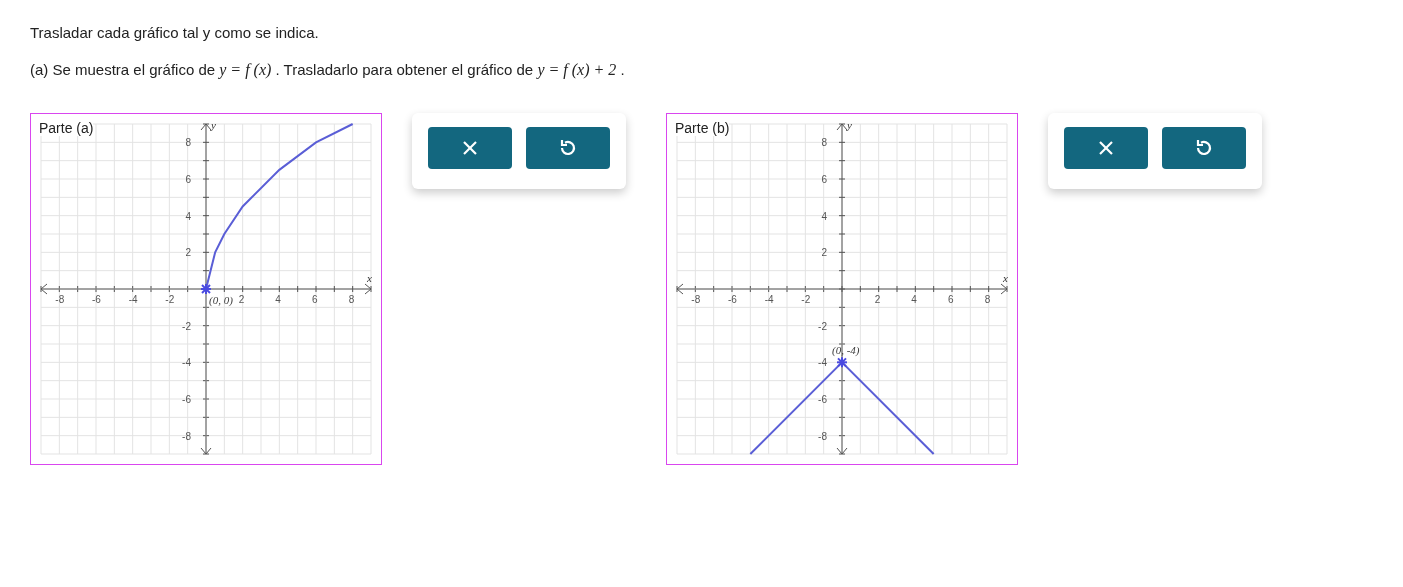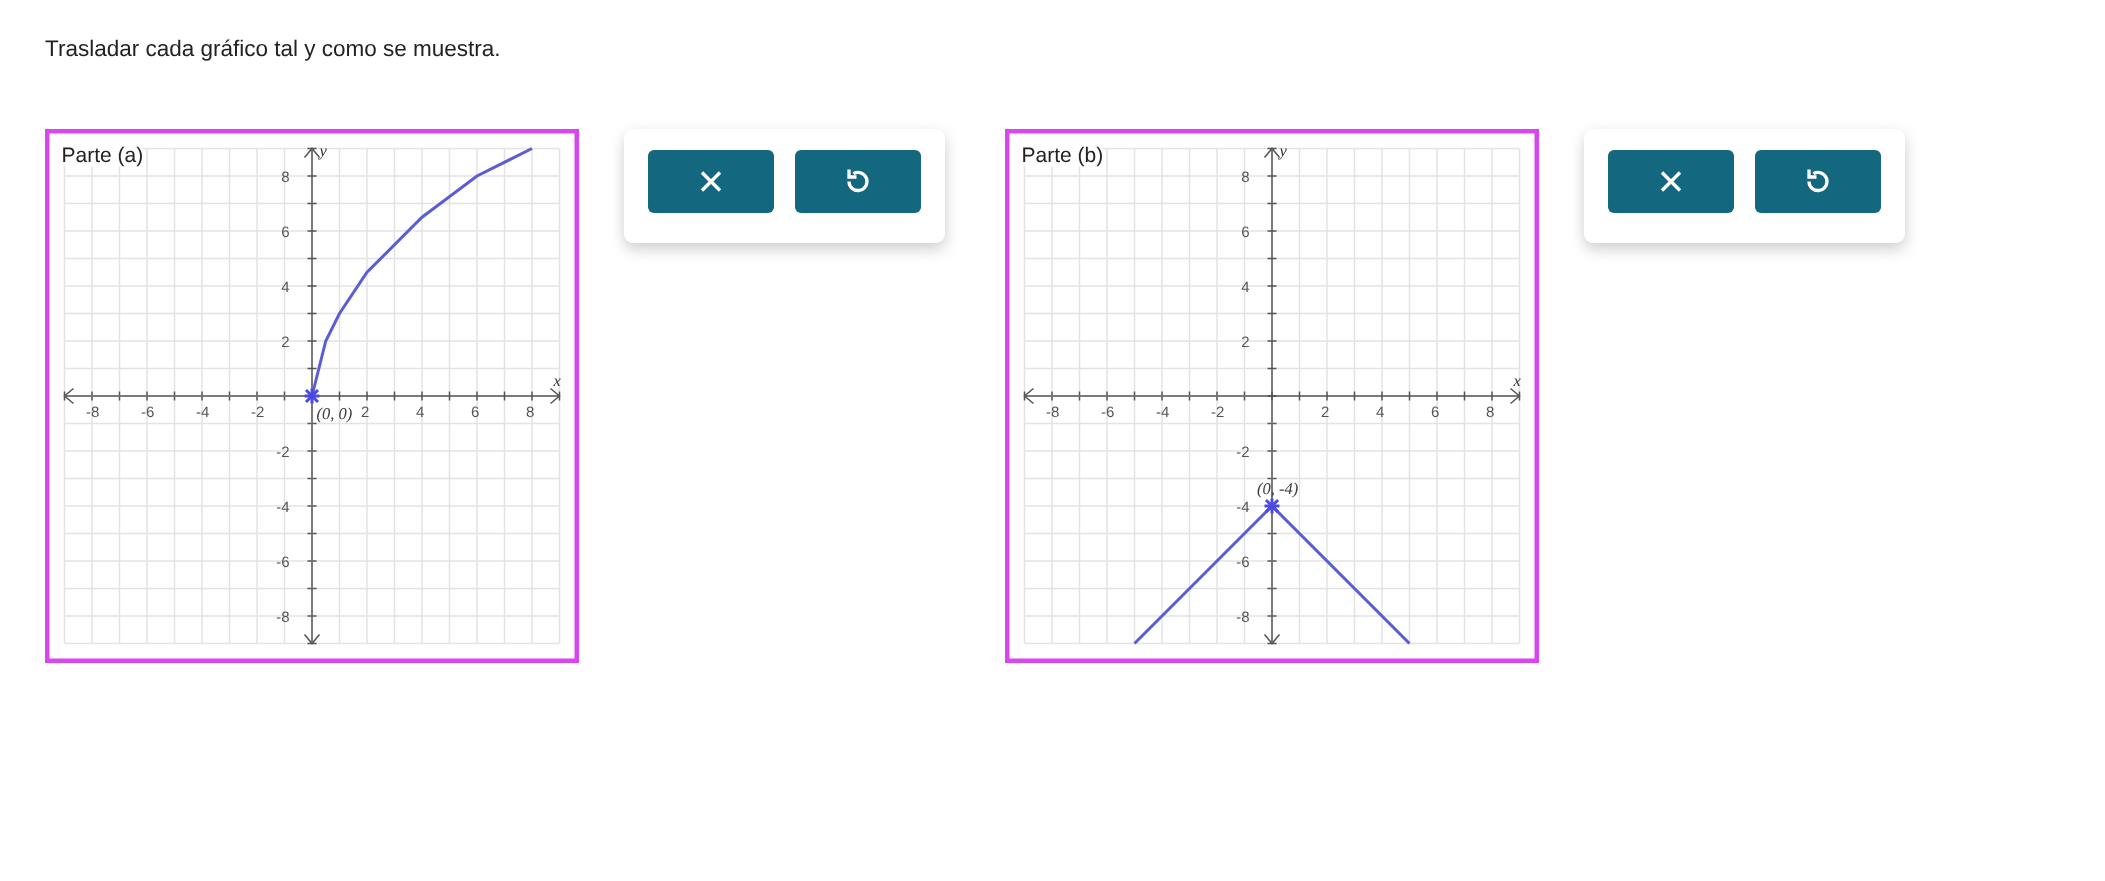--- a/index.html
+++ b/index.html
@@ -10,21 +10,21 @@
     color: #222;
     background: #fff;
     width: 1403px;
     box-sizing: border-box;
   }
   .instructions { margin-bottom: 18px; line-height: 1.7; }
   .math { font-style: italic; font-family: 'Times New Roman', serif; font-size: 16px; }
   .row { display: flex; gap: 40px; align-items: flex-start; margin-top: 30px; }
   .panel-group { display: flex; gap: 30px; align-items: flex-start; }
   .graph-box {
-    border: 3px solid #d946ef;
+    border: 1px solid #d946ef;
     width: 350px;
     height: 350px;
     position: relative;
     background: #fff;
   }
   .graph-label {
     position: absolute;
     top: 6px; left: 8px;
     font-size: 14px;
     background: #fff;
@@ -53,22 +53,29 @@
   .btn svg { stroke: #fff; fill: none; stroke-width: 2.2; }
   svg.grid { width: 350px; height: 350px; display: block; }
   .tick-label { font-size: 10px; fill: #555; font-family: Arial; }
   .coord-label { font-size: 11px; fill: #3b3b3b; font-style: italic; font-family: 'Times New Roman', serif; }
   .axis-label { font-size: 11px; fill: #333; font-style: italic; font-family: 'Times New Roman', serif; }
 </style>
 </head>
 <body>
 
 <div class="instructions">
-  <div>Trasladar cada gráfico tal y como se muestra.</div>
+  <div>Trasladar cada gráfico tal y como se indica.</div>
   <div style="height:10px"></div>
+  <div>
+    <span>(a) Se muestra el gráfico de </span>
+    <span class="math">y = f (x)</span>
+    <span>. Trasladarlo para obtener el gráfico de </span>
+    <span class="math">y = f (x) + 2</span>
+    <span>.</span>
+  </div>
 </div>
 
 <div class="row">
 
   <div class="panel-group">
     <div class="graph-box">
       <div class="graph-label">Parte (a)</div>
       <svg class="grid" viewBox="0 0 350 350">
         <g id="grid-a">
             <line x1="10" x2="10" y1="10" y2="340" stroke="#e3e3e3" stroke-width="1"></line>

